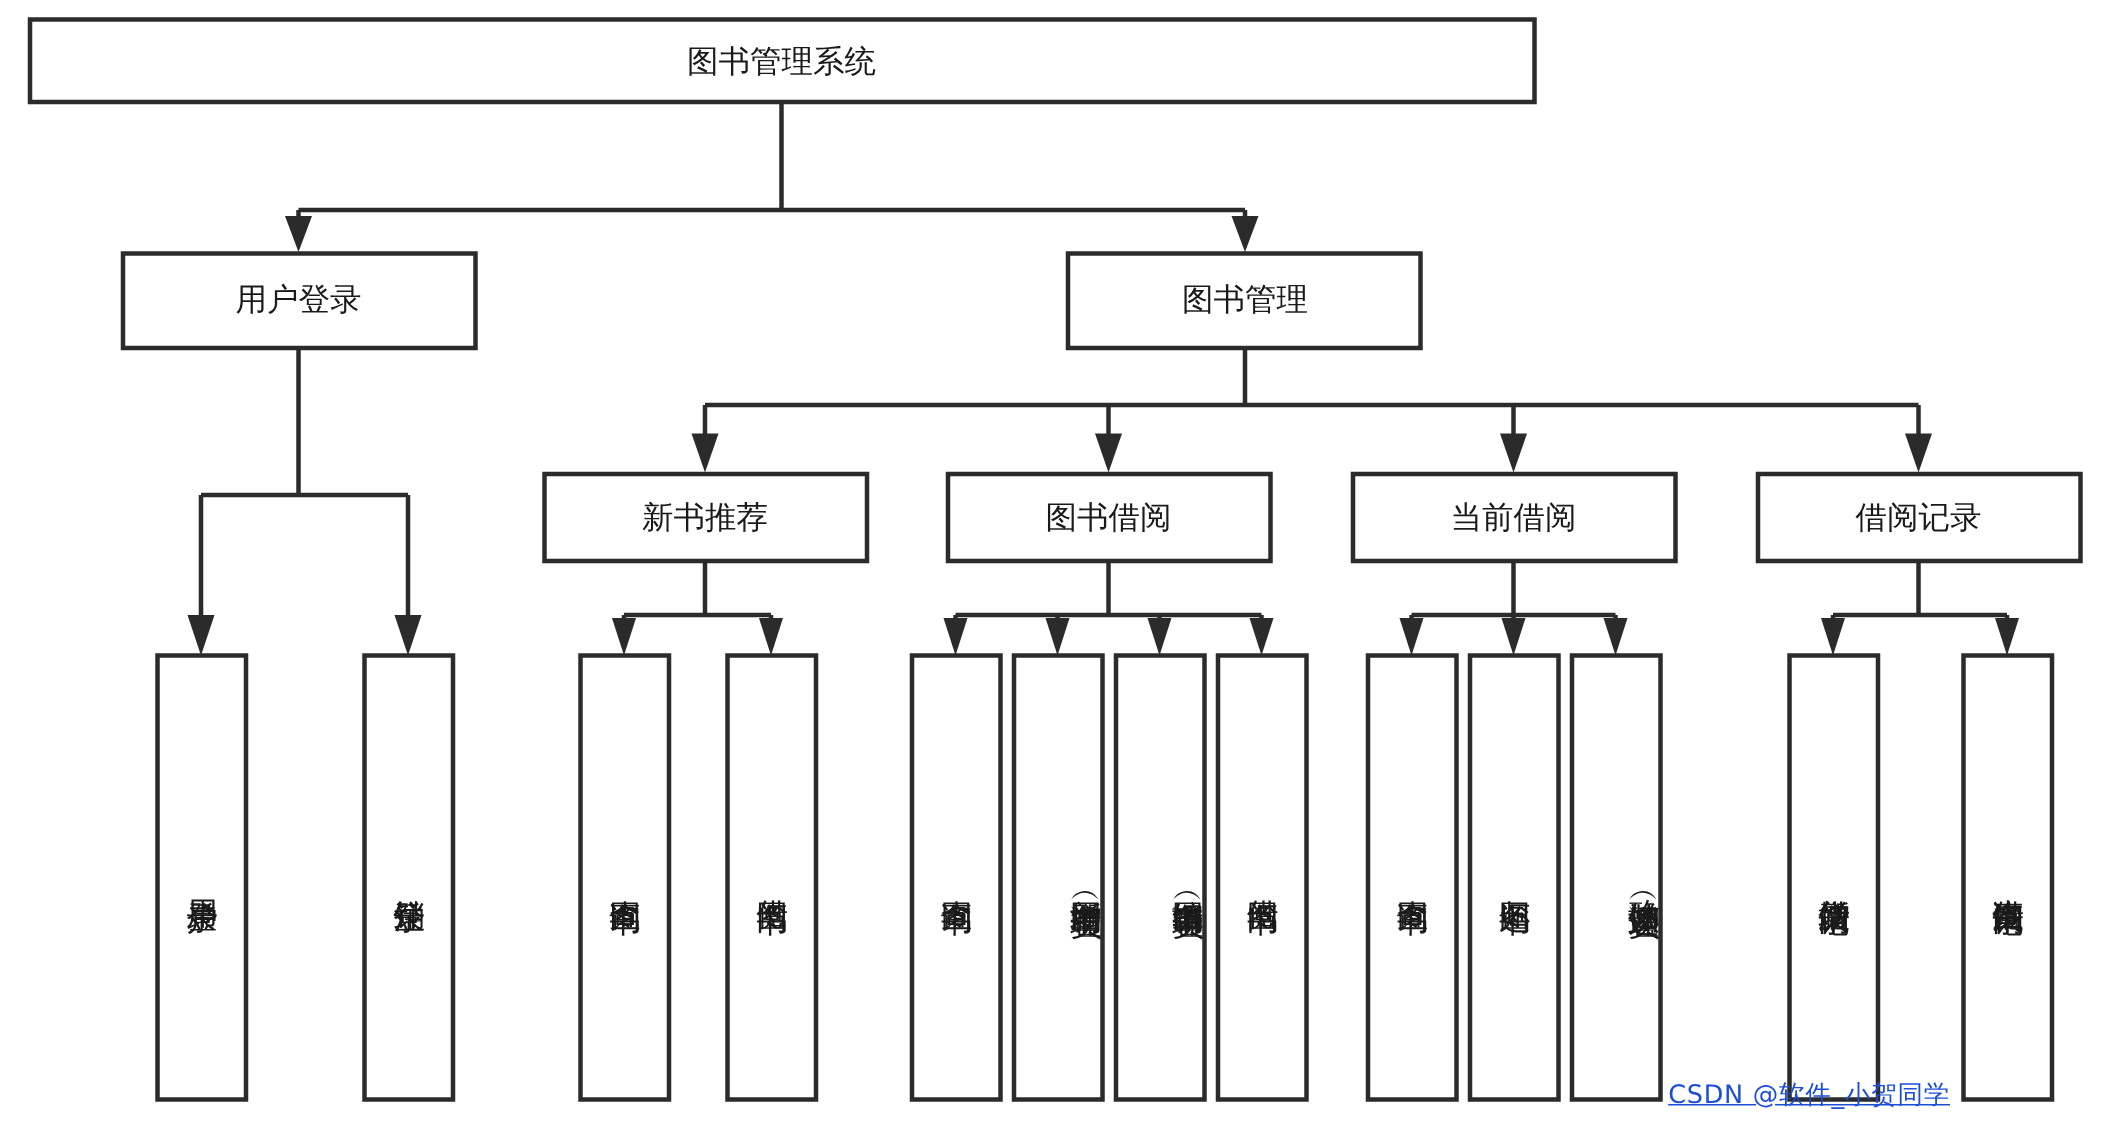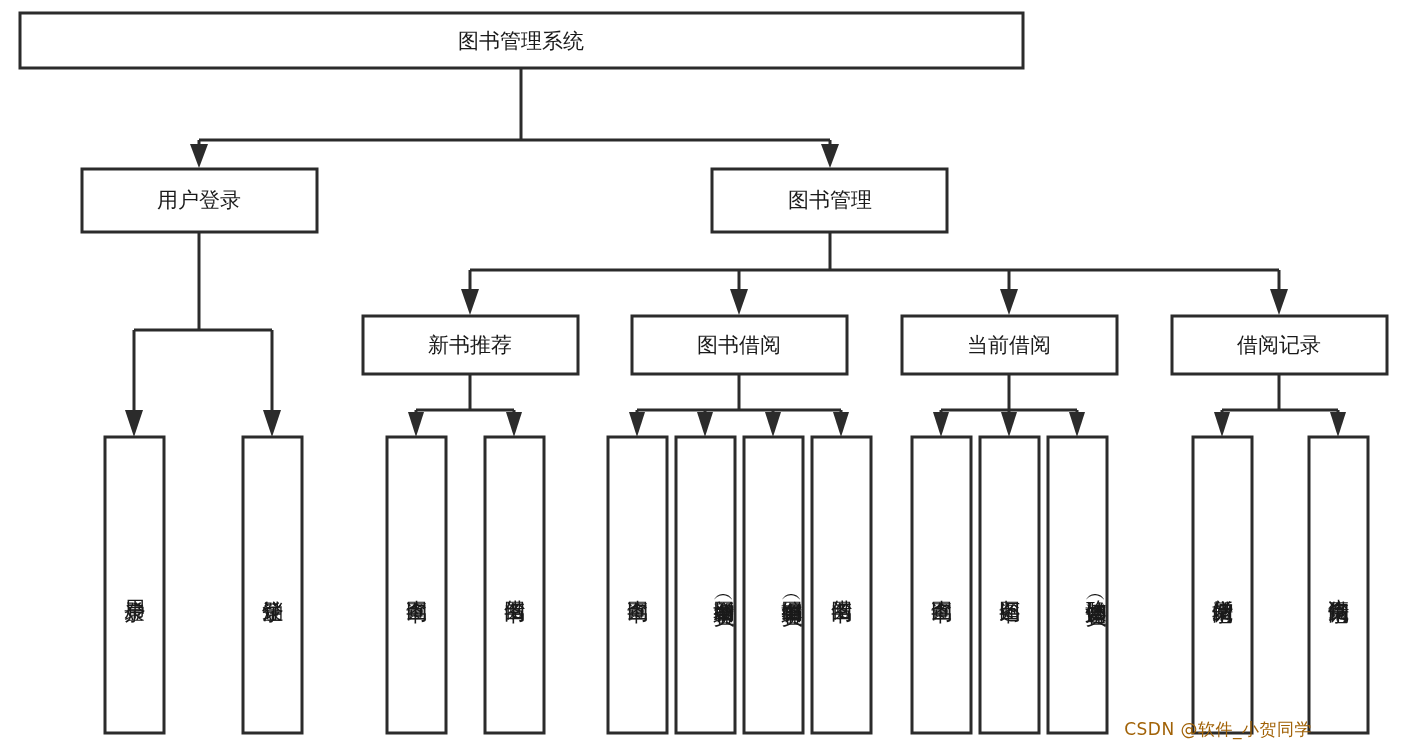--- a/index.html
+++ b/index.html
@@ -62,27 +62,28 @@
     align-items: flex-start;
     justify-content: center;
     white-space: nowrap;
     pointer-events: none;
   }
   .leaf-label.centered {
     align-items: center;
   }
   .watermark {
     position: absolute;
-    right: 16px;
+    right: 28px;
     bottom: 6px;
     font-family: "DejaVu Sans", "Liberation Sans", sans-serif;
     font-size: 17px;
-    color: #a16207;
+    color: #1d4ed8;
     letter-spacing: 0.5px;
     white-space: nowrap;
+    text-decoration: underline;
   }
 </style>
 </head>
 <body>
 
 <div id="diagram-root">
 
   <svg id="flow-svg" viewBox="0 0 1405 747" xmlns="http://www.w3.org/2000/svg">
 
     <g>

